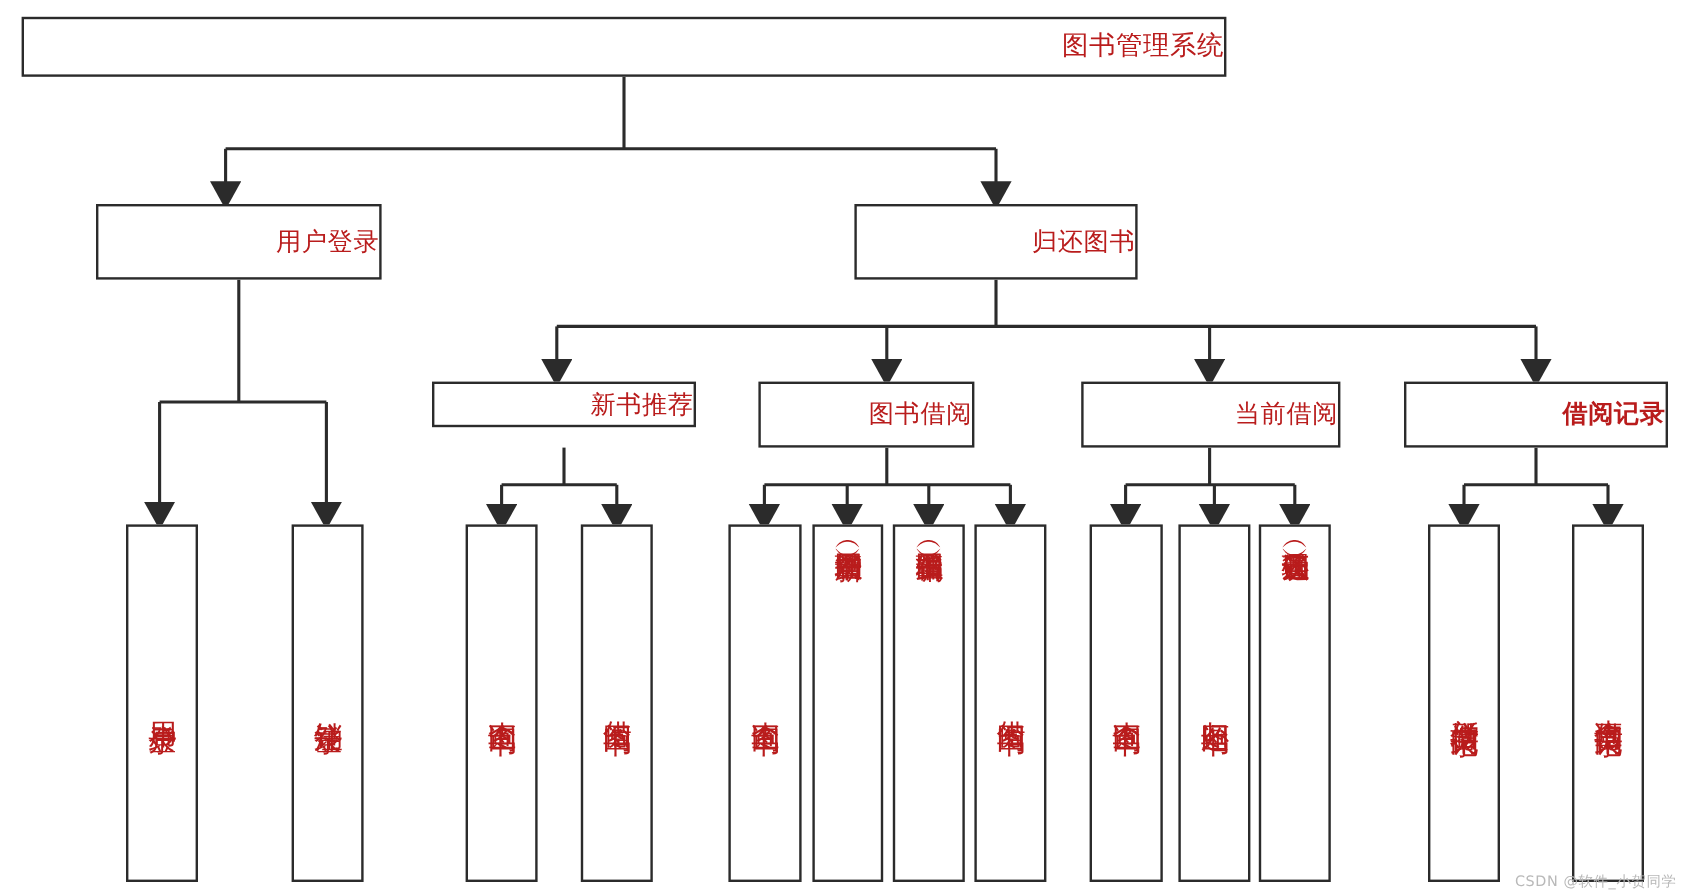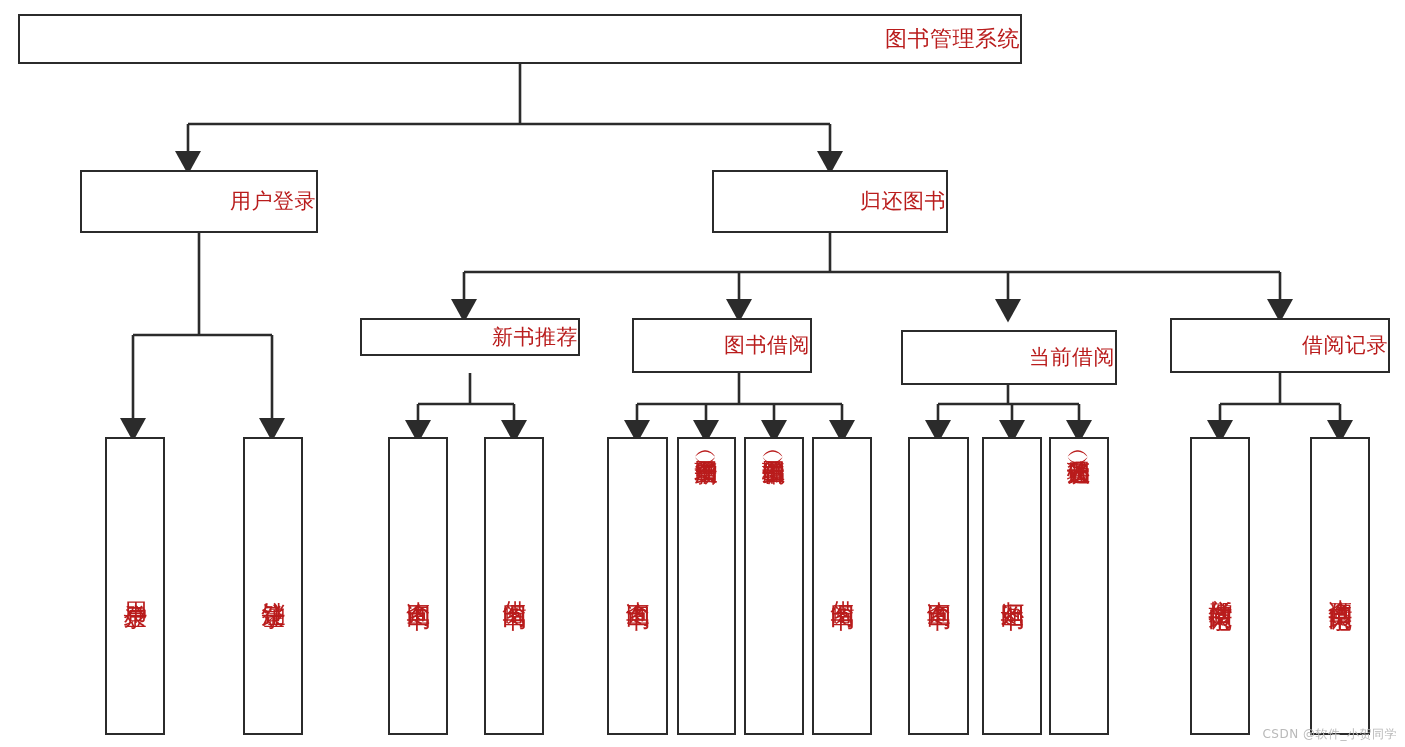--- a/index.html
+++ b/index.html
@@ -153,24 +153,24 @@
   <div class="node horiz" style="left:712px; top:170px; width:236px; height:63px;">
     <span class="lbl">归还图书</span>
   </div>
 
   <div class="node horiz" style="left:360px; top:318px; width:220px; height:38px;">
     <span class="lbl">新书推荐</span>
   </div>
   <div class="node horiz" style="left:632px; top:318px; width:180px; height:55px;">
     <span class="lbl">图书借阅</span>
   </div>
-  <div class="node horiz" style="left:901px; top:330px; width:216px; height:55px;">
+  <div class="node horiz" style="left:901px; top:318px; width:216px; height:55px;">
     <span class="lbl">当前借阅</span>
   </div>
-  <div class="node horiz" style="left:1170px; top:318px; width:220px; height:55px;">
+  <div class="node horiz" style="left:1170px; top:318px; width:220px; height:55px;font-weight:bold;">
     <span class="lbl">借阅记录</span>
   </div>
 
   <div class="node vert" style="left:105px; top:437px; width:60px; height:298px;">
     <span class="lbl">用户登录</span>
   </div>
   <div class="node vert" style="left:243px; top:437px; width:60px; height:298px;">
     <span class="lbl">注销登录</span>
   </div>
 

